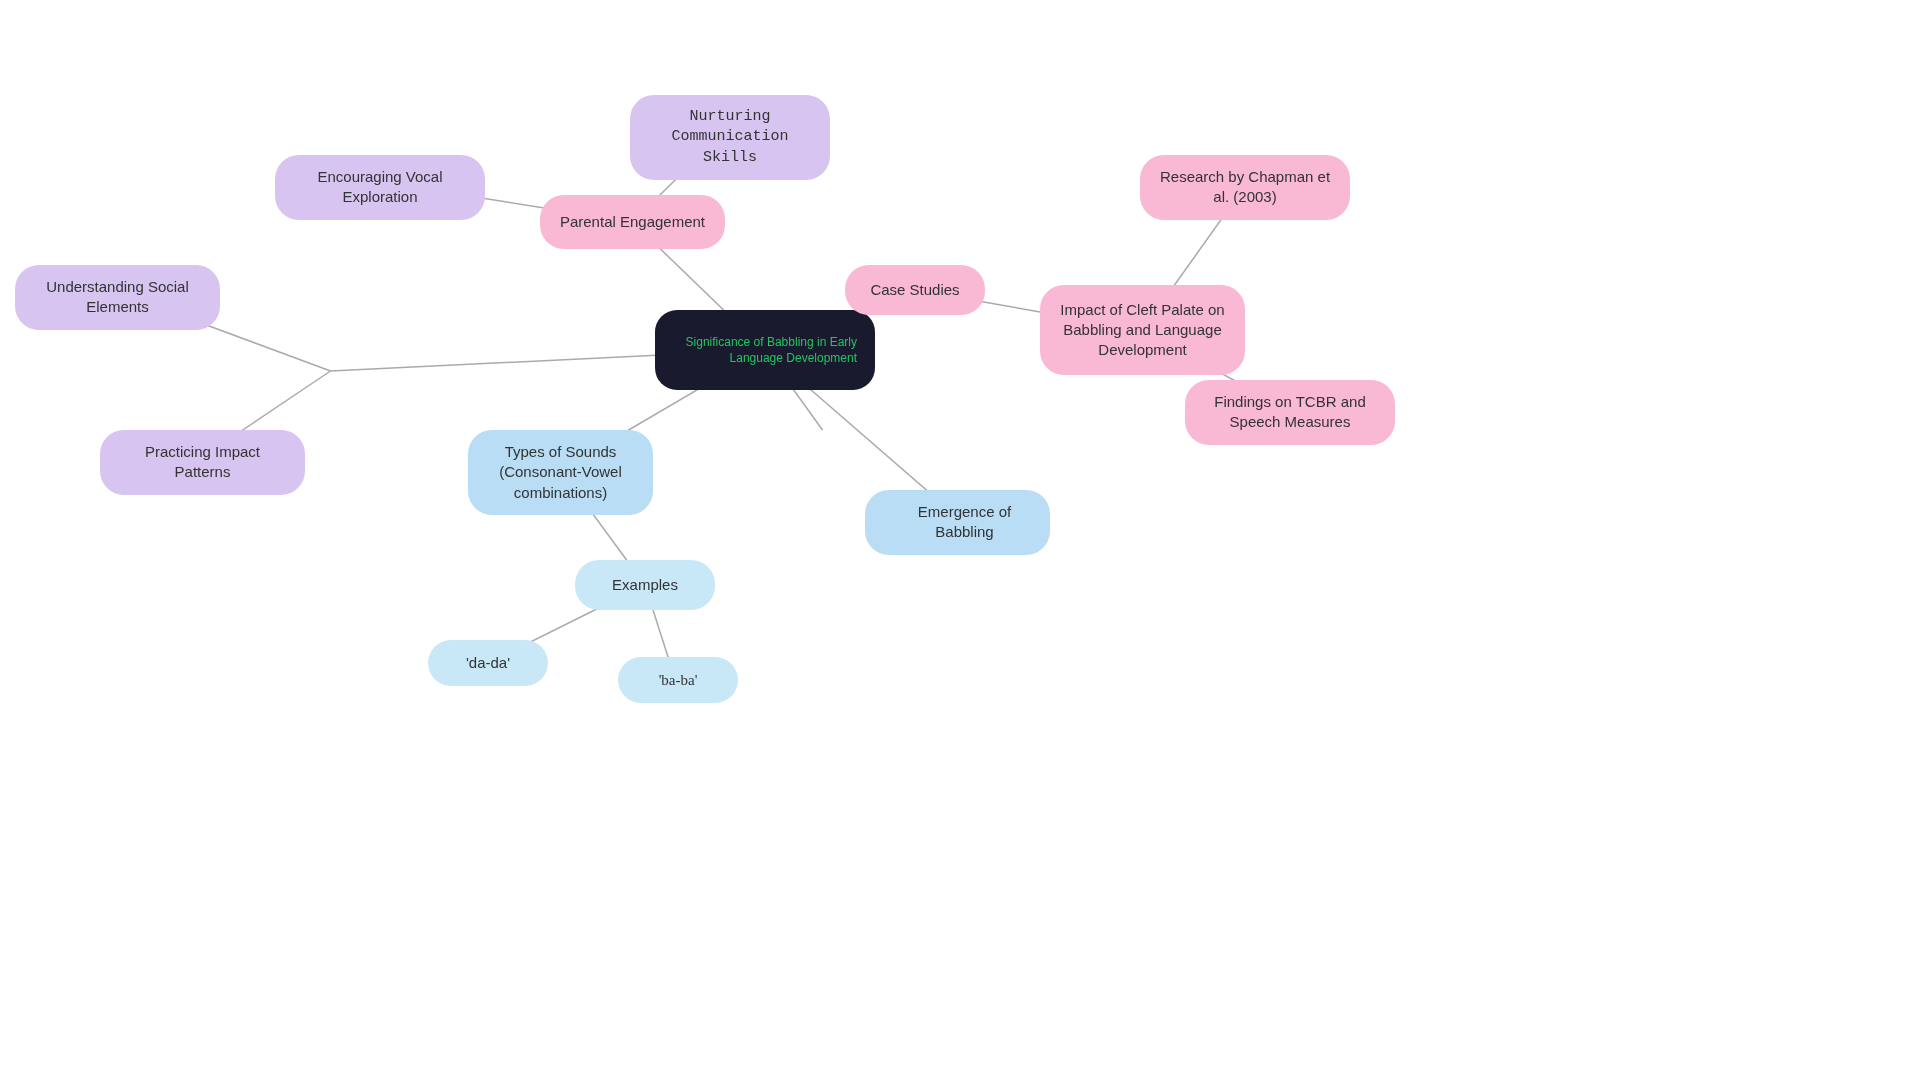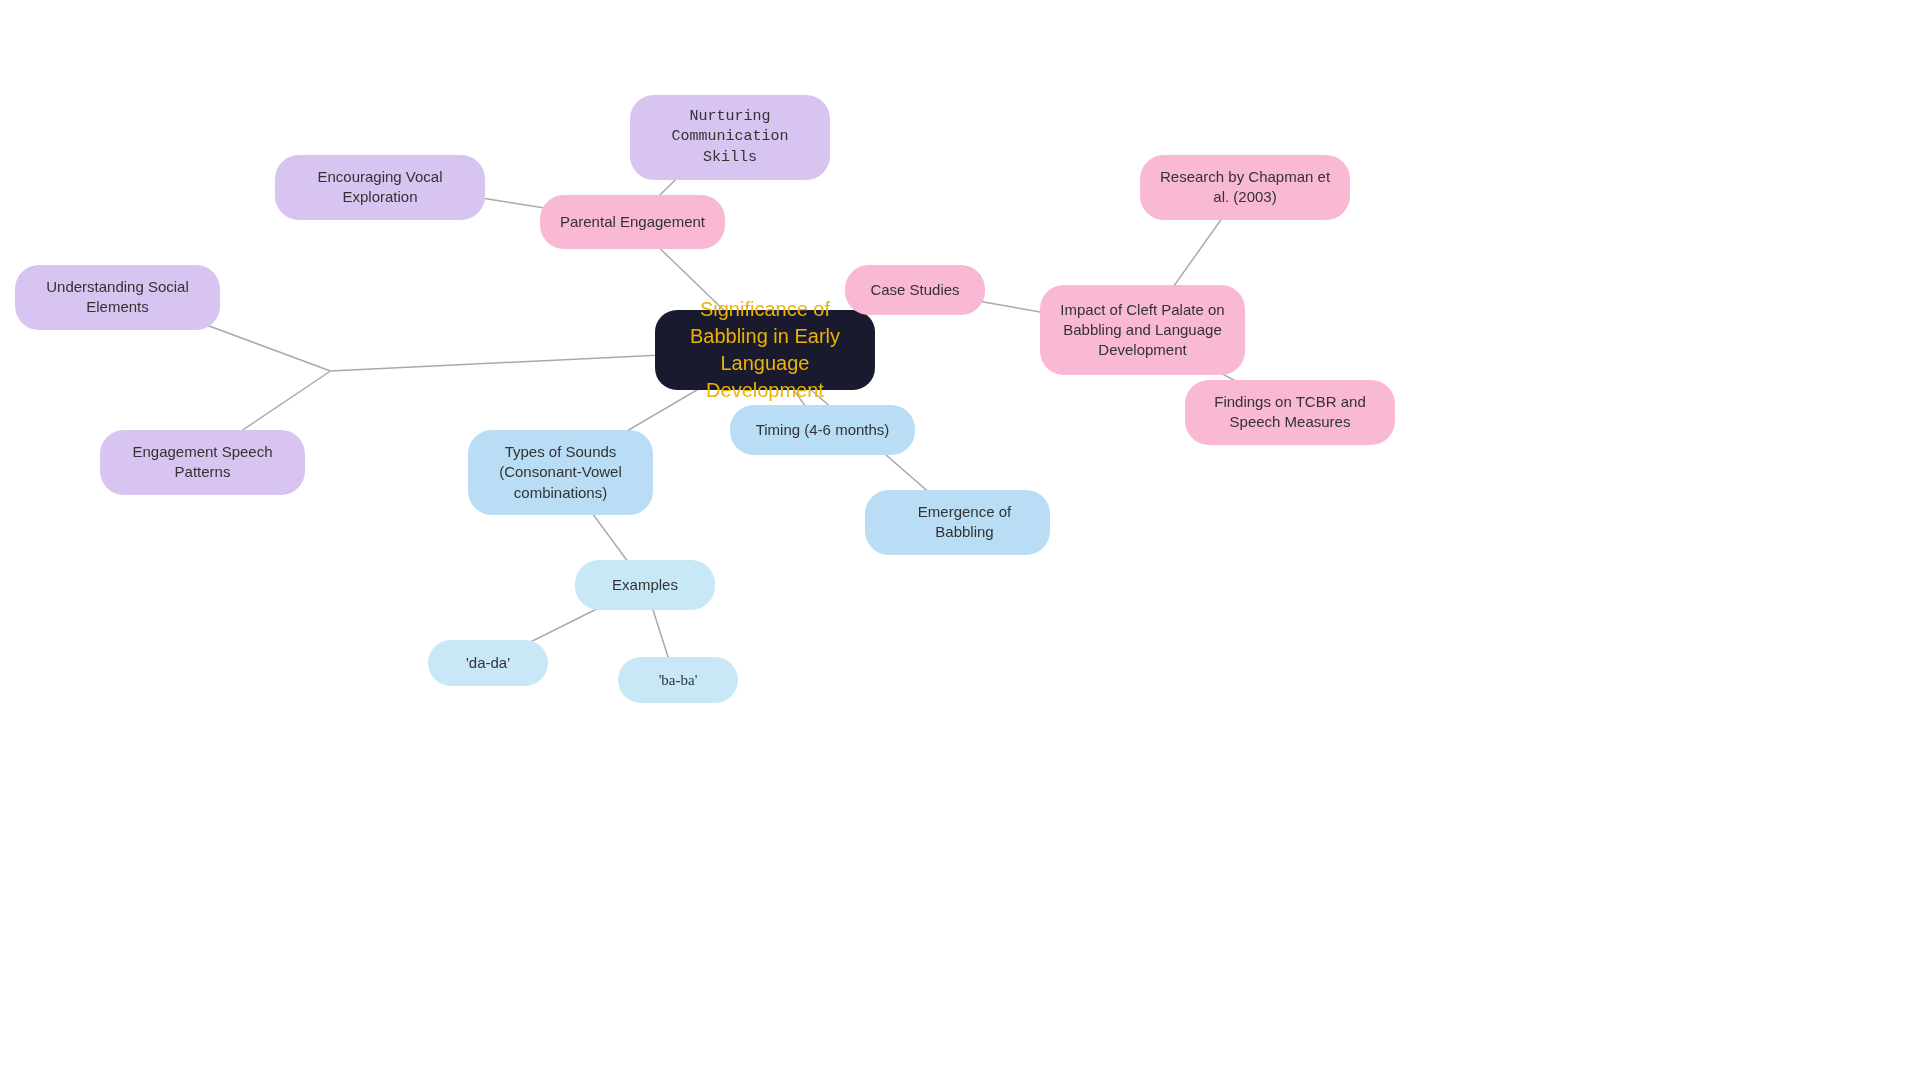--- a/index.html
+++ b/index.html
@@ -31,26 +31,27 @@
       align-items: center;
       justify-content: center;
       text-align: center;
       font-size: 15px;
       line-height: 1.35;
       z-index: 1;
       padding: 12px 18px;
     }
     .node-center {
       background: #1a1a2e;
-      color: #eab308;
-      font-size: 20px;
+      color: #22c55e;
+      font-size: 12px;
       font-weight: 500;
       border-radius: 22px;
       width: 220px;
       height: 80px;
+      text-align: right;
     }
     .node-pink {
       background: #f9b8d4;
       color: #333;
     }
     .node-lavender {
       background: #d8c4f0;
       color: #333;
     }
     .node-blue {
@@ -82,24 +83,23 @@
       <line x1="765" y1="350" x2="560.5" y2="470" stroke="#aaa" stroke-width="1.5"></line>
       <line x1="560.5" y1="470" x2="645" y2="585" stroke="#aaa" stroke-width="1.5"></line>
       <line x1="645" y1="585" x2="488" y2="663" stroke="#aaa" stroke-width="1.5"></line>
       <line x1="645" y1="585" x2="678" y2="688" stroke="#aaa" stroke-width="1.5"></line>
     </svg>
 <div class="node node-center" style="left: 655px; top: 310px; width: 220px; min-height: 80px;">Significance of Babbling in Early Language Development</div>
     <div class="node node-pink" style="left: 540px; top: 195px; width: 185px; min-height: 54px;">Parental Engagement</div>
     <div class="node node-lavender" style="left: 630px; top: 95px; width: 200px; min-height: 62px; font-family: Liberation Mono, monospace;">Nurturing Communication Skills</div>
     <div class="node node-lavender" style="left: 275px; top: 155px; width: 210px; min-height: 54px;">Encouraging Vocal Exploration</div>
     <div class="node node-lavender" style="left: 15px; top: 265px; width: 205px; min-height: 54px;">Understanding Social Elements</div>
-    <div class="node node-lavender" style="left: 100px; top: 430px; width: 205px; min-height: 54px;">Engagement Speech Patterns</div>
+    <div class="node node-lavender" style="left: 100px; top: 430px; width: 205px; min-height: 54px;">Practicing Impact Patterns</div>
     <div class="node node-pink" style="left: 845px; top: 265px; width: 140px; min-height: 50px;">Case Studies</div>
     <div class="node node-pink" style="left: 1040px; top: 285px; width: 205px; min-height: 90px;">Impact of Cleft Palate on Babbling and Language Development</div>
     <div class="node node-pink" style="left: 1140px; top: 155px; width: 210px; min-height: 62px;">Research by Chapman et al. (2003)</div>
     <div class="node node-pink" style="left: 1185px; top: 380px; width: 210px; min-height: 62px;">Findings on TCBR and Speech Measures</div>
     <div class="node node-blue" style="left: 865px; top: 490px; width: 185px; min-height: 54px; padding-left: 32px;">Emergence of Babbling</div>
-    <div class="node node-blue" style="left: 730px; top: 405px; width: 185px; min-height: 50px;">Timing (4-6 months)</div>
     <div class="node node-blue" style="left: 468px; top: 430px; width: 185px; min-height: 80px;">Types of Sounds (Consonant-Vowel combinations)</div>
     <div class="node node-light-blue" style="left: 575px; top: 560px; width: 140px; min-height: 50px;">Examples</div>
     <div class="node node-light-blue" style="left: 428px; top: 640px; width: 120px; min-height: 46px;">'da-da'</div>
     <div class="node node-light-blue" style="left: 618px; top: 657px; width: 120px; min-height: 46px; font-family: Liberation Serif, serif;">'ba-ba'</div>
   </div>
 
 </body></html>

